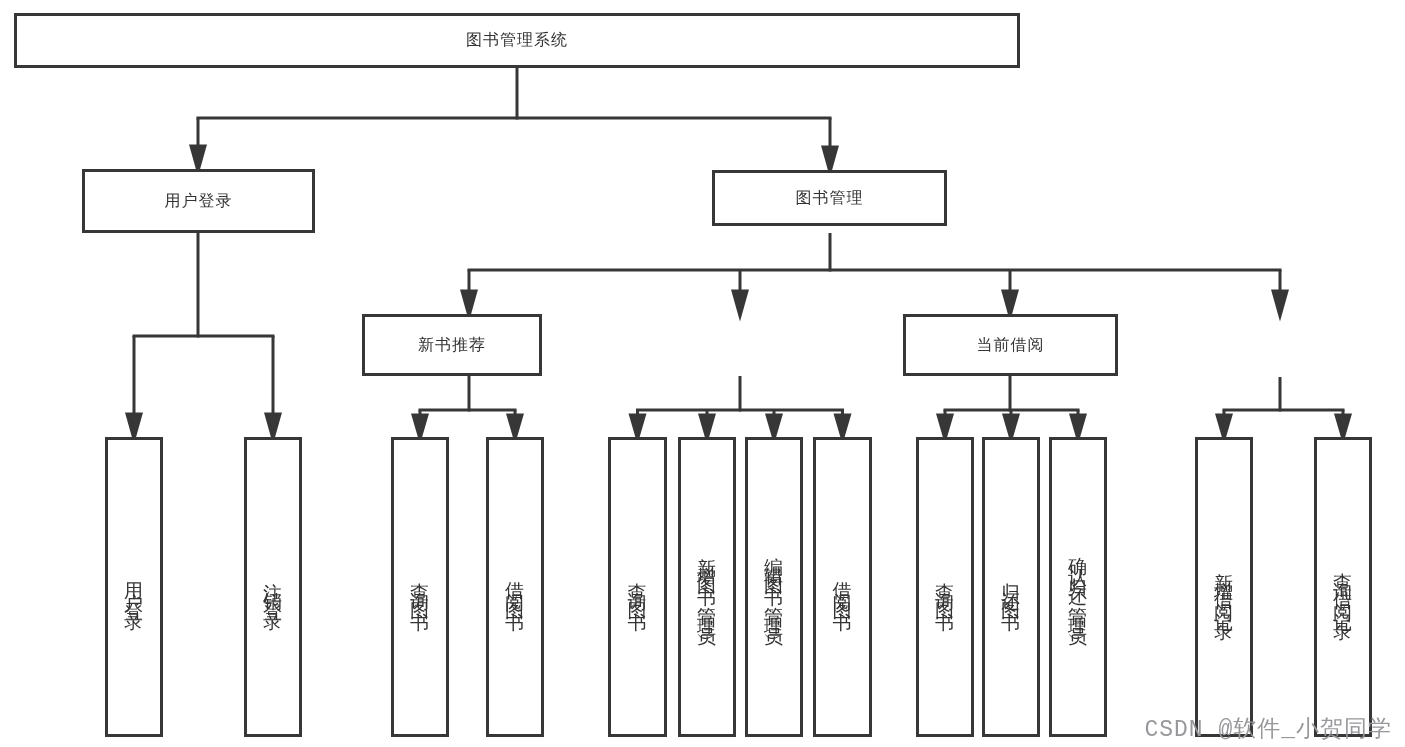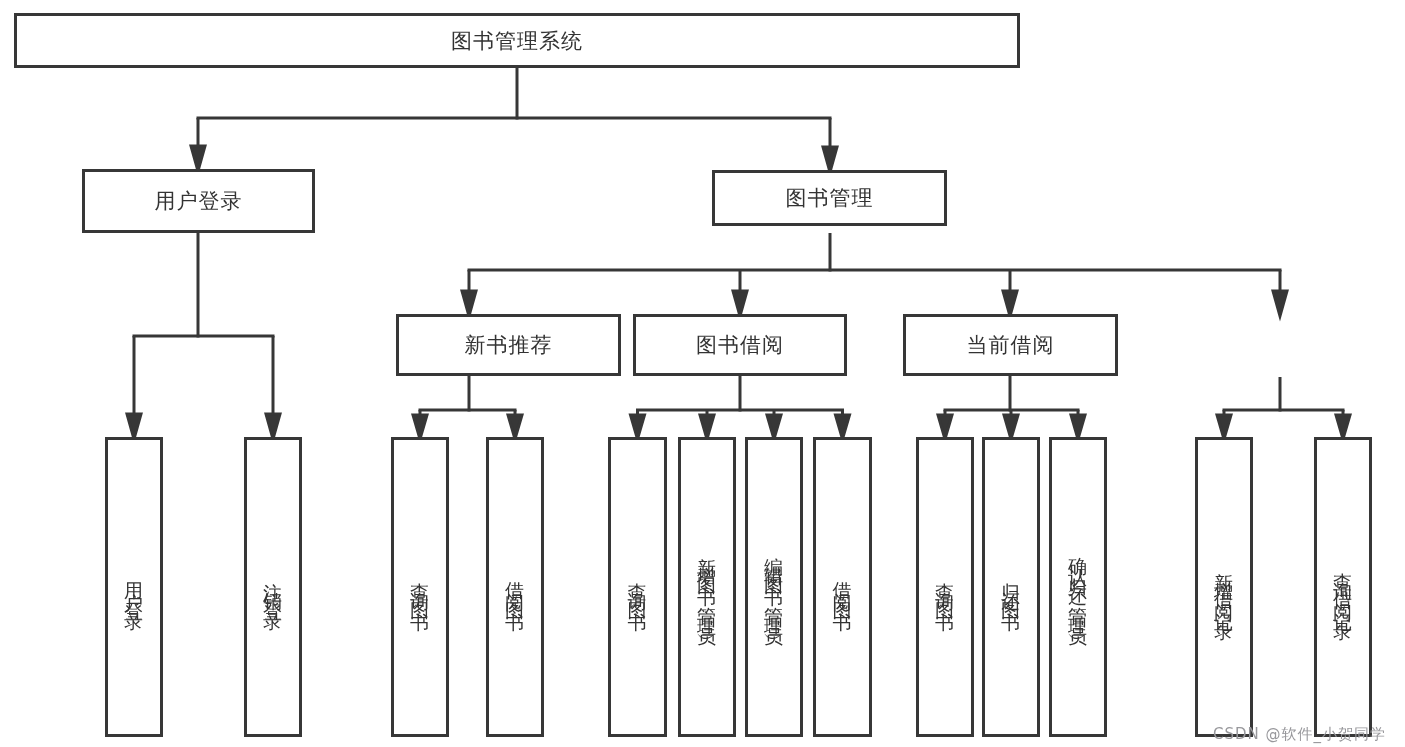--- a/index.html
+++ b/index.html
@@ -28,45 +28,46 @@
     box-sizing: border-box;
     border: 3px solid #373737;
     background: #ffffff;
     color: #333333;
     display: flex;
     align-items: center;
     justify-content: center;
     z-index: 2;
   }
   .hbox {
-    font-size: 21px;
+    font-size: 16px;
     letter-spacing: 1px;
     white-space: nowrap;
   }
   .vbox {
     width: 58px;
     height: 300px;
     top: 437px;
     font-size: 19px;
   }
   .vbox .vtext {
     writing-mode: vertical-rl;
     text-orientation: upright;
     letter-spacing: 10px;
     line-height: 1;
   }
   .watermark {
     position: absolute;
-    right: 19px;
+    right: 13px;
     bottom: 3px;
-    font-size: 15px;
+    font-size: 23px;
     color: #98989c;
     letter-spacing: 1px;
     z-index: 3;
     white-space: nowrap;
+    font-family: Liberation Mono, monospace;
   }
 </style>
 </head>
 <body>
 
 <div class="stage">
 
   <svg class="connectors" viewBox="0 0 1405 747" xmlns="http://www.w3.org/2000/svg" stroke="#373737" stroke-width="3" fill="#373737">
 
     <line x1="517" y1="68" x2="517" y2="119.5"></line>
@@ -127,22 +128,21 @@
     <polygon points="1224,439 1217,415 1231,415"></polygon>
     <line x1="1343" y1="410" x2="1343" y2="420"></line>
     <polygon points="1343,439 1336,415 1350,415"></polygon>
   </svg>
 
   <div class="node hbox" style="left:14px; top:13px; width:1006px; height:55px;">图书管理系统</div>
 
   <div class="node hbox" style="left:82px; top:169px; width:233px; height:64px;">用户登录</div>
   <div class="node hbox" style="left:712px; top:170px; width:235px; height:56px;">图书管理</div>
 
-  <div class="node hbox" style="left:362px; top:314px; width:225px; height:62px;margin-left:34px;">新书推荐</div>
-  <div class="node hbox" style="left:633px; top:314px; width:214px; height:62px;">图书借阅</div>
+  <div class="node hbox" style="left:362px; top:314px; width:180px; height:62px;">新书推荐</div>
   <div class="node hbox" style="left:903px; top:314px; width:215px; height:62px;">当前借阅</div>
 
   <div class="node vbox" style="left:105px;">
     <span class="vtext">用户登录</span>
   </div>
   <div class="node vbox" style="left:244px;">
     <span class="vtext">注销登录</span>
   </div>
 
   <div class="node vbox" style="left:391px;">

